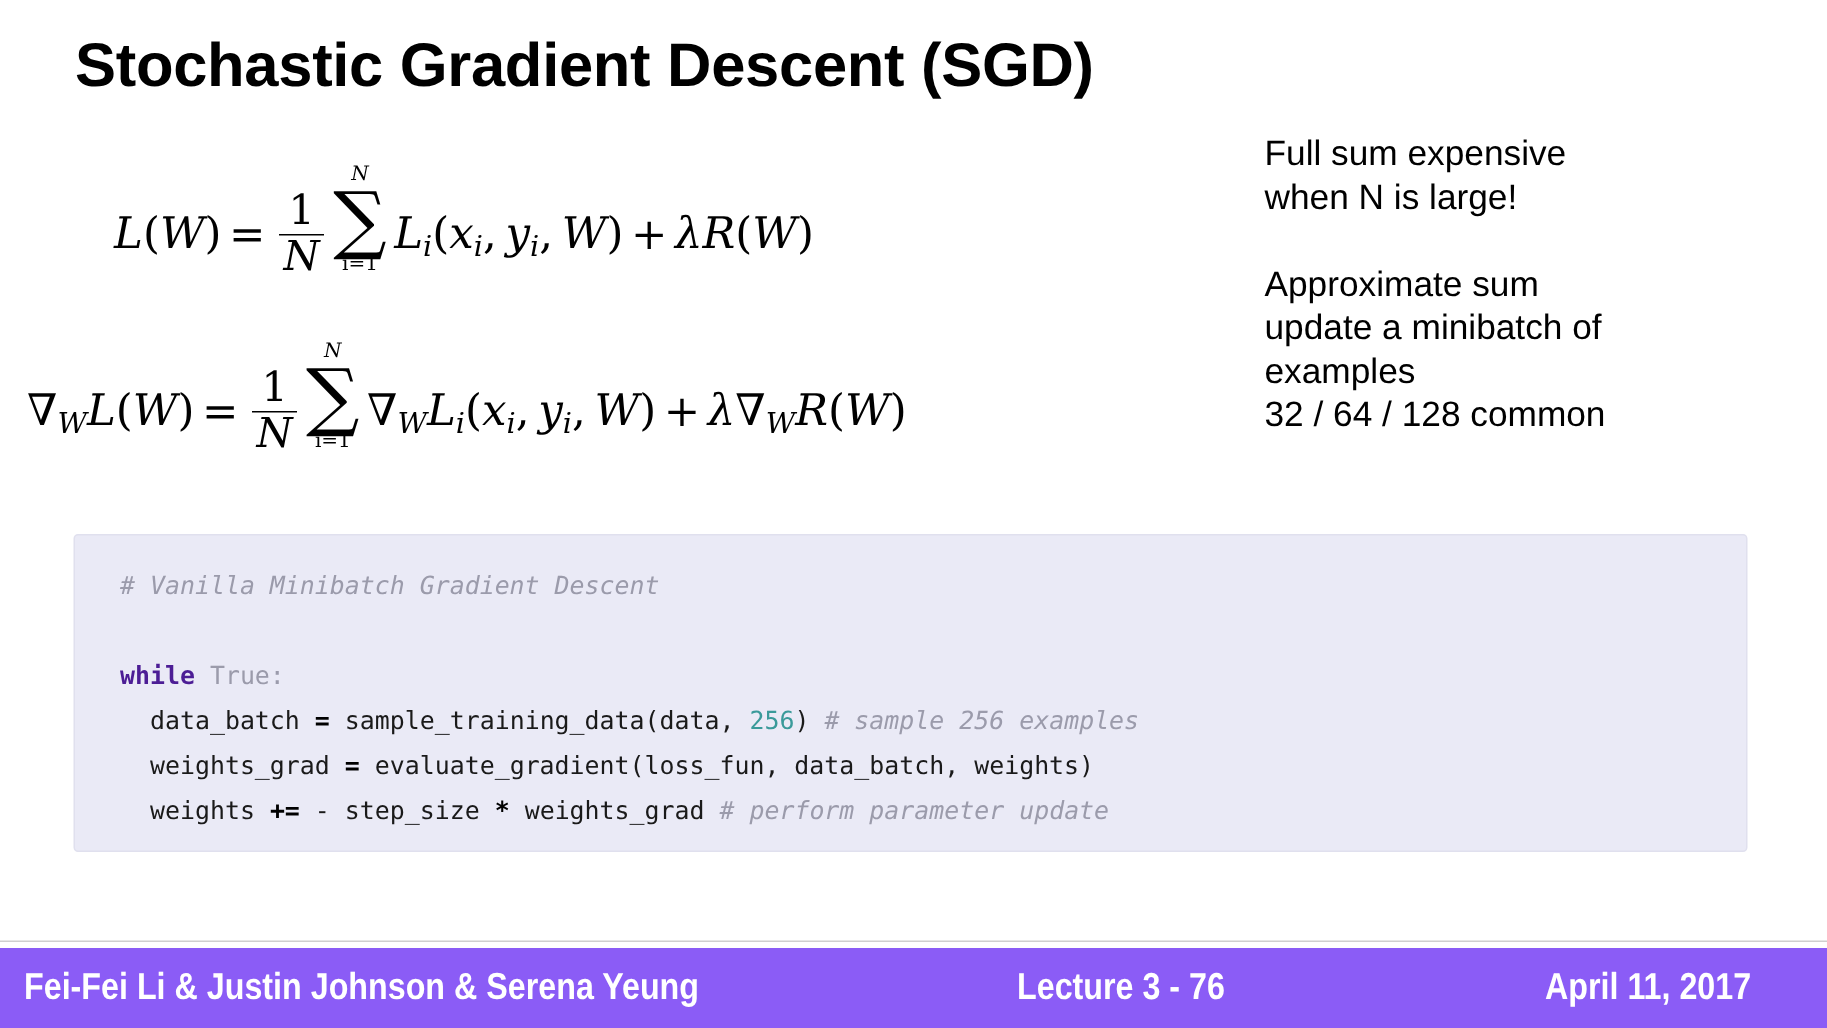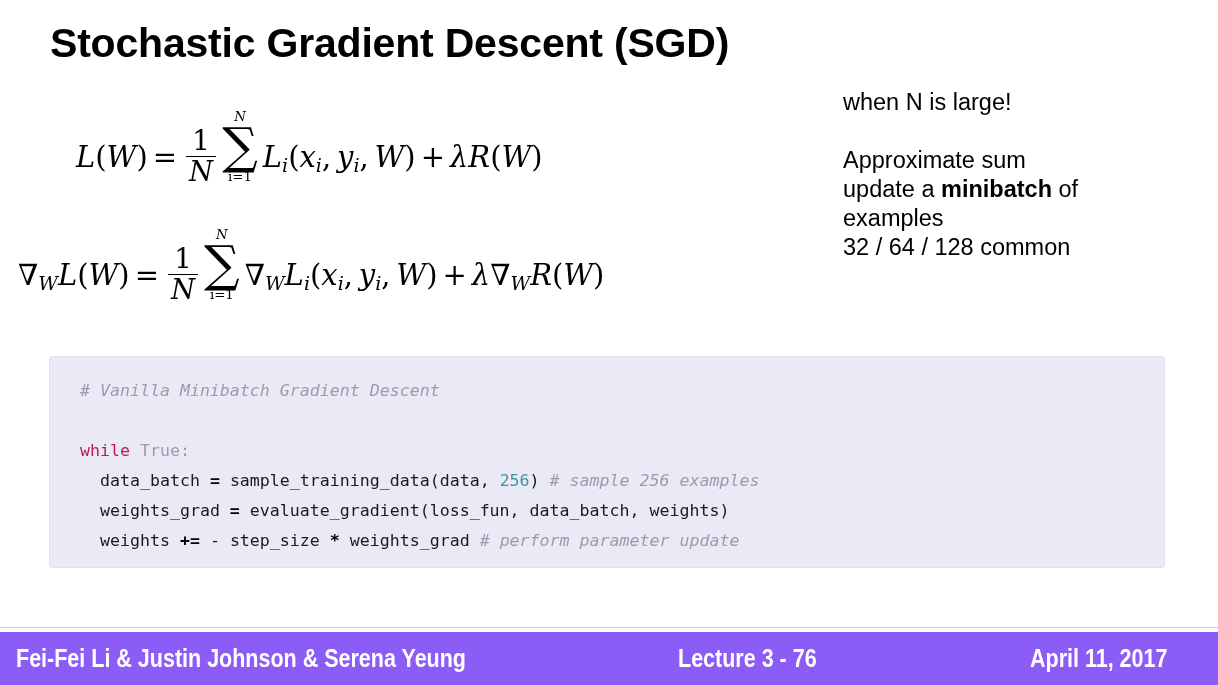--- a/index.html
+++ b/index.html
@@ -101,21 +101,21 @@
     position: absolute;
     left: 843px;
     top: 88px;
     width: 330px;
     font-size: 23.5px;
     line-height: 29px;
     color: #000;
   }
   .notes p { margin: 0; }
   .notes .gap { height: 29px; }
-  .notes b { font-weight: 700; }
+  .notes b { font-weight: 400; }
 
   
   .code-card {
     position: absolute;
     left: 49px;
     top: 356px;
     width: 1116px;
     height: 212px;
     background: #eaeaf6;
     border: 1px solid #e0e0ee;
@@ -127,21 +127,21 @@
     left: 30px;
     top: 19px;
     right: 10px;
     font-family: "DejaVu Sans Mono", "Liberation Mono", monospace;
     font-size: 16.6px;
     line-height: 30px;
     white-space: pre;
     color: #1a1a1a;
   }
   .cmt   { color: #9b9bab; font-style: italic; }
-  .kw    { color: #be185d; font-weight: 400; }
+  .kw    { color: #4c1d95; font-weight: 700; }
   .bi    { color: #9b9bab; }
   .num-t { color: #3a9a9a; }
   .opb   { font-weight: 700; color: #000; }
   .blank { display: block; height: 30px; }
 
   
   .footer-rule {
     position: absolute;
     left: 0;
     top: 627px;
@@ -179,20 +179,21 @@
 
 <div class="eq-block eq1">
   <span class="mi">L</span><span class="mup">(</span><span class="mi">W</span><span class="mup">)</span><span class="op">=</span><span class="frac"><span class="num mup">1</span><span class="den mi">N</span></span><span class="bigop"><span class="lim-top">N</span><span class="sigma">∑</span><span class="lim-bot">i=1</span></span><span class="mi">L</span><span class="sub">i</span><span class="mup">(</span><span class="mi">x</span><span class="sub">i</span><span class="mup">,</span> <span class="mi">y</span><span class="sub">i</span><span class="mup">,</span> <span class="mi">W</span><span class="mup">)</span><span class="op">+</span><span class="lambda">λ</span><span class="mi">R</span><span class="mup">(</span><span class="mi">W</span><span class="mup">)</span>
 </div>
 
 <div class="eq-block eq2">
   <span class="nabla">∇</span><span class="sub">W</span><span class="mi">L</span><span class="mup">(</span><span class="mi">W</span><span class="mup">)</span><span class="op">=</span><span class="frac"><span class="num mup">1</span><span class="den mi">N</span></span><span class="bigop"><span class="lim-top">N</span><span class="sigma">∑</span><span class="lim-bot">i=1</span></span><span class="nabla">∇</span><span class="sub">W</span><span class="mi">L</span><span class="sub">i</span><span class="mup">(</span><span class="mi">x</span><span class="sub">i</span><span class="mup">,</span> <span class="mi">y</span><span class="sub">i</span><span class="mup">,</span> <span class="mi">W</span><span class="mup">)</span><span class="op">+</span><span class="lambda">λ</span><span class="nabla">∇</span><span class="sub">W</span><span class="mi">R</span><span class="mup">(</span><span class="mi">W</span><span class="mup">)</span>
 </div>
 
 <div class="notes">
+  <p>Full sum expensive</p>
   <p>when N is large!</p>
   <div class="gap"></div>
   <p>Approximate sum</p>
   <p><span>update a </span><b>minibatch</b><span> of</span></p>
   <p>examples</p>
   <p>32 / 64 / 128 common</p>
 </div>
 
 <div class="code-card">
   <div class="code-inner"><span class="cmt"># Vanilla Minibatch Gradient Descent</span><span class="blank"></span><span class="kw">while</span><span class="bi"> True:</span>

